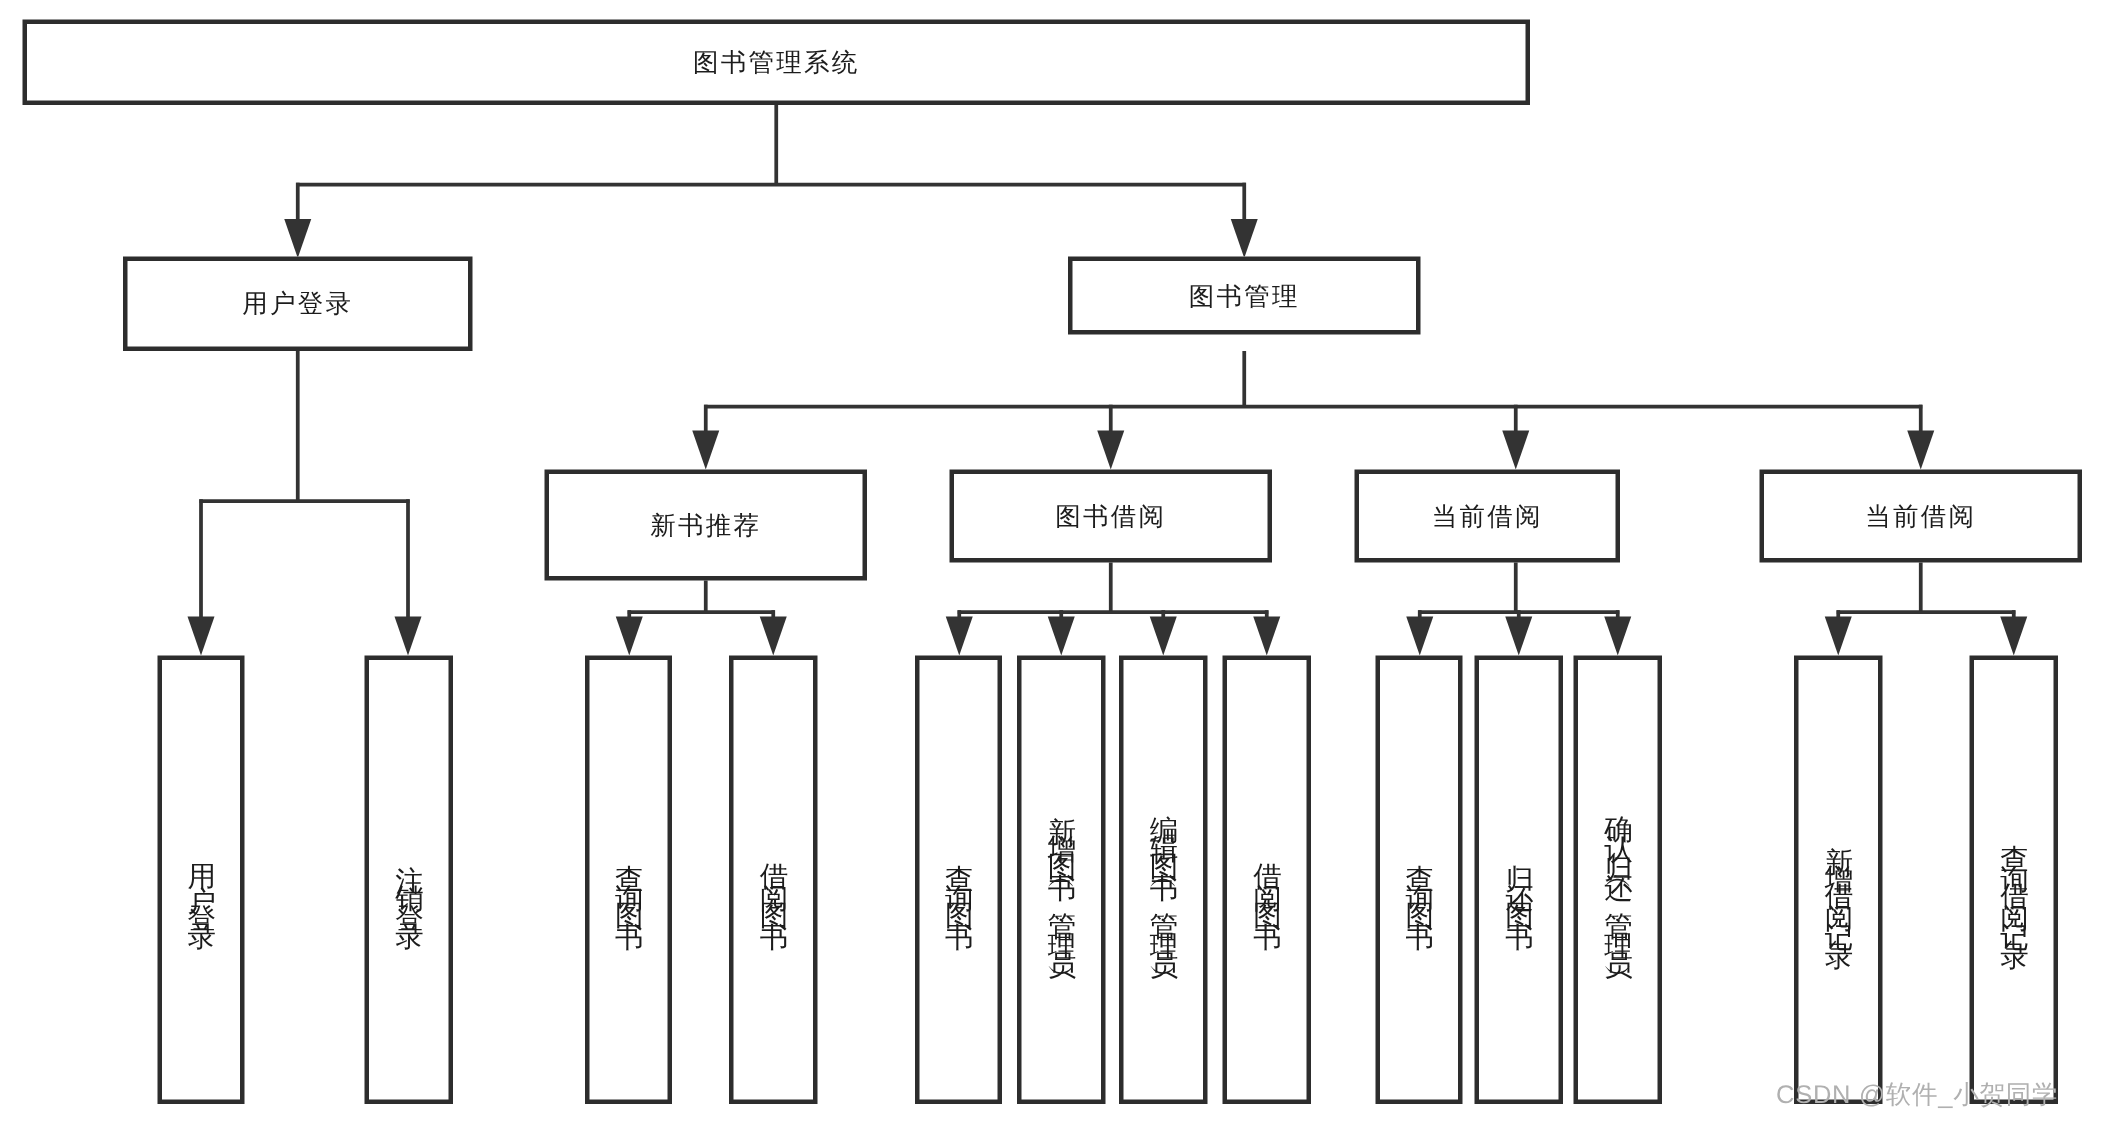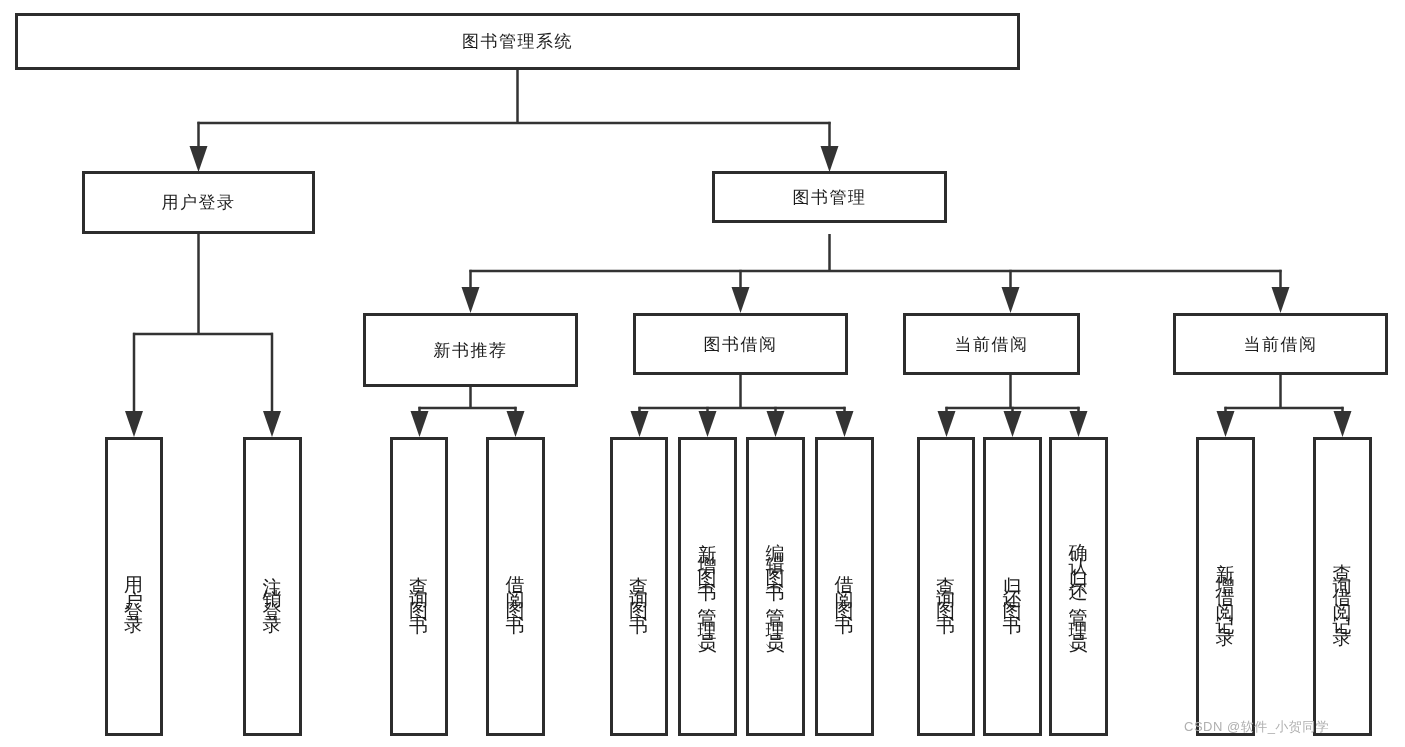--- a/index.html
+++ b/index.html
@@ -39,21 +39,21 @@
     text-orientation: mixed;
     font-size: 19px;
     letter-spacing: 13px;
     line-height: 1;
     color: #1c1c1c;
   }
   .watermark {
     position: absolute;
     left: 1184px;
     top: 718px;
-    font-size: 13px;
+    font-size: 17px;
     letter-spacing: 0.5px;
     color: #b0b0b0;
     z-index: 3;
     white-space: nowrap;
   }
 </style>
 </head>
 <body>
 
 <div class="stage">

